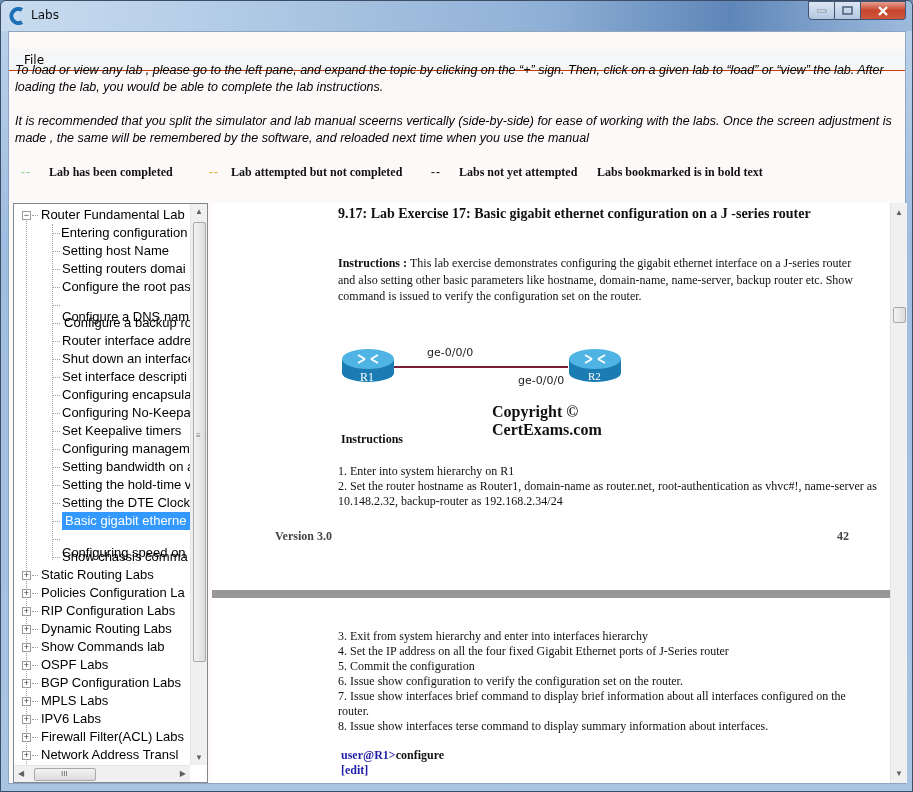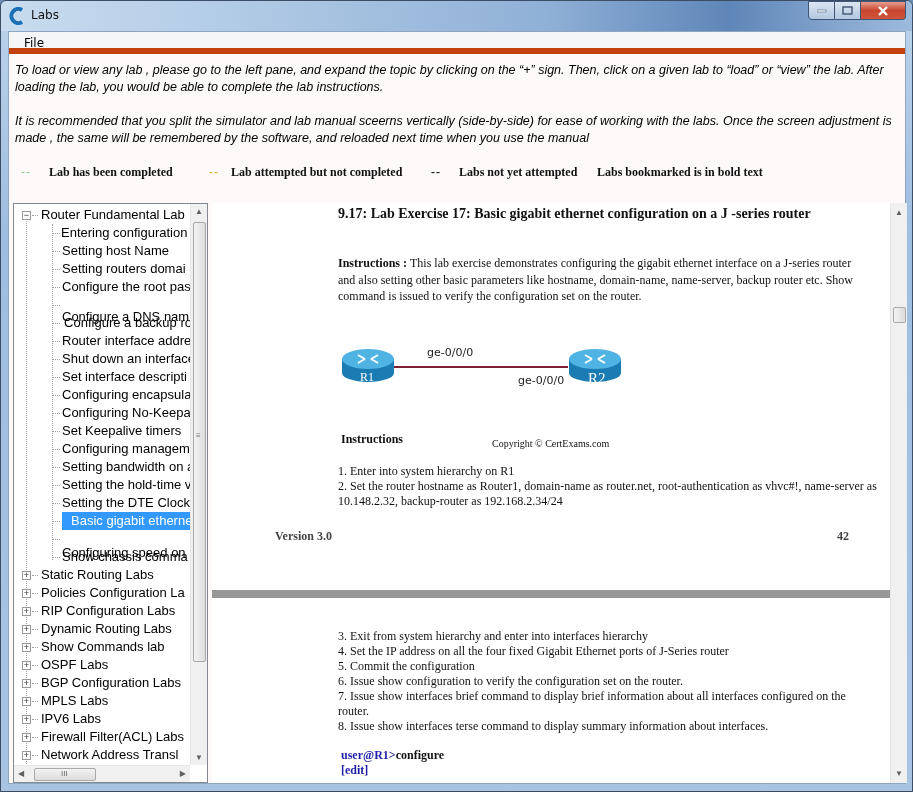--- a/index.html
+++ b/index.html
@@ -15,34 +15,34 @@
     background: linear-gradient(90deg, #c9dcef 0%, #b7cfe8 20%, #8fb0d6 60%, #5f86b8 80%, #9ebbdd 100%); border-radius: 6px 6px 0 0; }
   .app-icon { position: absolute; left: 8px; top: 6px; width: 16px; height: 18px; }
   .title-text { position: absolute; left: 30px; top: 7px; font-size: 12px; color: #111; font-family: "DejaVu Sans", sans-serif; }
   .win-btns { position: absolute; right: 6px; top: 0; display: flex; }
   .win-btn { height: 19px; border: 1px solid #3e5575; display: flex; align-items: center; justify-content: center; }
   .btn-min { width: 27px; border-radius: 0 0 0 4px; background: linear-gradient(#dbe6f3, #b3c7df); }
   .btn-max { width: 26px; background: linear-gradient(#dbe6f3, #b3c7df); border-left: none; }
   .btn-close { width: 45px; border-radius: 0 0 4px 0; background: linear-gradient(#e6a08f, #c8452e 50%, #d0553c); border-left: none; }
 
   .client { position: absolute; left: 7px; top: 30px; width: 898px; height: 753px; background: #fdf9f9; border: 1px solid #8ea5c2; }
-  .menubar { position: absolute; left: 0; top: 0; width: 896px; height: 22px; background: #f5f6f7; border-bottom: 6px solid #c2410c; }
+  .menubar { position: absolute; left: 0; top: 17px; width: 896px; height: 22px; background: #f5f6f7; border-bottom: 1px solid #c2410c; }
   .menu-file { position: absolute; left: 15px; top: 4px; font-size: 12px; color: #000; font-family: "DejaVu Sans", sans-serif; }
 
   .info { position: absolute; left: 6px; top: 30px; width: 880px; font-style: italic; font-size: 12.5px; line-height: 17px; color: #000; }
   .info p { margin-bottom: 17px; }
 
   .legend { position: absolute; left: 12px; top: 133px; width: 880px; height: 18px; font-family: "Liberation Serif", serif; font-size: 12px; font-weight: bold; color: #111; }
   .legend span { position: absolute; top: 0; white-space: nowrap; }
   .dash { font-weight: bold; letter-spacing: 1px; }
 
   
   .tree { position: absolute; left: 4px; top: 171px; width: 195px; height: 580px; background: #fff; border: 1px solid #828790; overflow: hidden; }
   .tree-item { position: absolute; height: 18px; font-size: 13px; color: #000; white-space: nowrap; overflow: hidden; line-height: 18px; font-family: "Liberation Sans", sans-serif; }
-  .tree-item.selected { background: #3399ff; color: #fff; padding: 0 9px; }
+  .tree-item.selected { background: #3399ff; color: #fff; padding: 0 3px; }
   .expander { position: absolute; width: 9px; height: 9px; border: 1px solid #9a9a9a; background: #fff; font-size: 9px; line-height: 7px; text-align: center; color: #333; }
   .vline { position: absolute; border-left: 1px dotted #a0a0a0; }
   .hline { position: absolute; border-top: 1px dotted #a0a0a0; height: 0; }
 
   .tree-vscroll { position: absolute; right: 0; top: 0; width: 17px; height: 561px; background: #f0f0f0; border-left: 1px solid #e6e6e6; }
   .tree-hscroll { position: absolute; left: 0; bottom: 0; width: 176px; height: 17px; background: #f0f0f0; border-top: 1px solid #e6e6e6; }
   .sb-thumb-v { position: absolute; left: 2px; width: 13px; background: linear-gradient(90deg, #f3f3f3, #dcdcdc); border: 1px solid #a8a8a8; border-radius: 2px; }
   .sb-thumb-h { position: absolute; top: 2px; height: 13px; background: linear-gradient(#f3f3f3, #dcdcdc); border: 1px solid #a8a8a8; border-radius: 2px; }
   .arrow { position: absolute; font-size: 8px; color: #606060; }
 
@@ -227,24 +227,24 @@
           <ellipse cx="27" cy="12" rx="26" ry="10" fill="#4fb3e3"></ellipse>
           <path d="M17 8 L24 12 M17 16 L24 12 M37 8 L30 12 M37 16 L30 12" stroke="#fff" stroke-width="2"></path>
         </svg>
         <div style="position:absolute; left:22px; top:54px; font-size:12px; color:#fff; font-family:'Liberation Serif',serif;">R1</div>
         <svg class="router" style="left:230px; top:31px;" viewBox="0 0 54 36">
           <ellipse cx="27" cy="26" rx="26" ry="9" fill="#1b7cb3"></ellipse>
           <rect x="1" y="12" width="52" height="14" fill="#1b7cb3"></rect>
           <ellipse cx="27" cy="12" rx="26" ry="10" fill="#4fb3e3"></ellipse>
           <path d="M17 8 L24 12 M17 16 L24 12 M37 8 L30 12 M37 16 L30 12" stroke="#fff" stroke-width="2"></path>
         </svg>
-        <div style="position:absolute; left:250px; top:54px; font-size:15px; color:#fff; font-family:'Liberation Serif',serif;">R2</div>
+        <div style="position:absolute; left:250px; top:54px; font-size:11px; color:#fff; font-family:'Liberation Serif',serif;">R2</div>
         <div style="position:absolute; left:89px; top:30px; font-size:11px; font-family:'DejaVu Sans',sans-serif; color:#222;">ge-0/0/0</div>
         <div style="position:absolute; left:180px; top:58px; font-size:11px; font-family:'DejaVu Sans',sans-serif; color:#222;">ge-0/0/0</div>
-        <div style="position:absolute; left:154px; top:87px; font-size:10px; font-weight:normal;margin-top:35px;">Copyright © CertExams.com</div>
+        <div style="position:absolute; left:154px; top:87px; font-size:16px; font-weight:bold;">Copyright © CertExams.com</div>
       </div>
 
       <div class="instr-title">Instructions</div>
       <div class="steps" style="top:261px;">
         <div>1. Enter into system hierarchy on R1</div>
         <div>2. Set the router hostname as Router1, domain-name as router.net, root-authentication as vhvc#!, name-server as 10.148.2.32, backup-router as 192.168.2.34/24</div>
       </div>
 
       <div class="footer" style="left:63px;">Version 3.0</div>
       <div class="footer" style="left:625px;">42</div>

